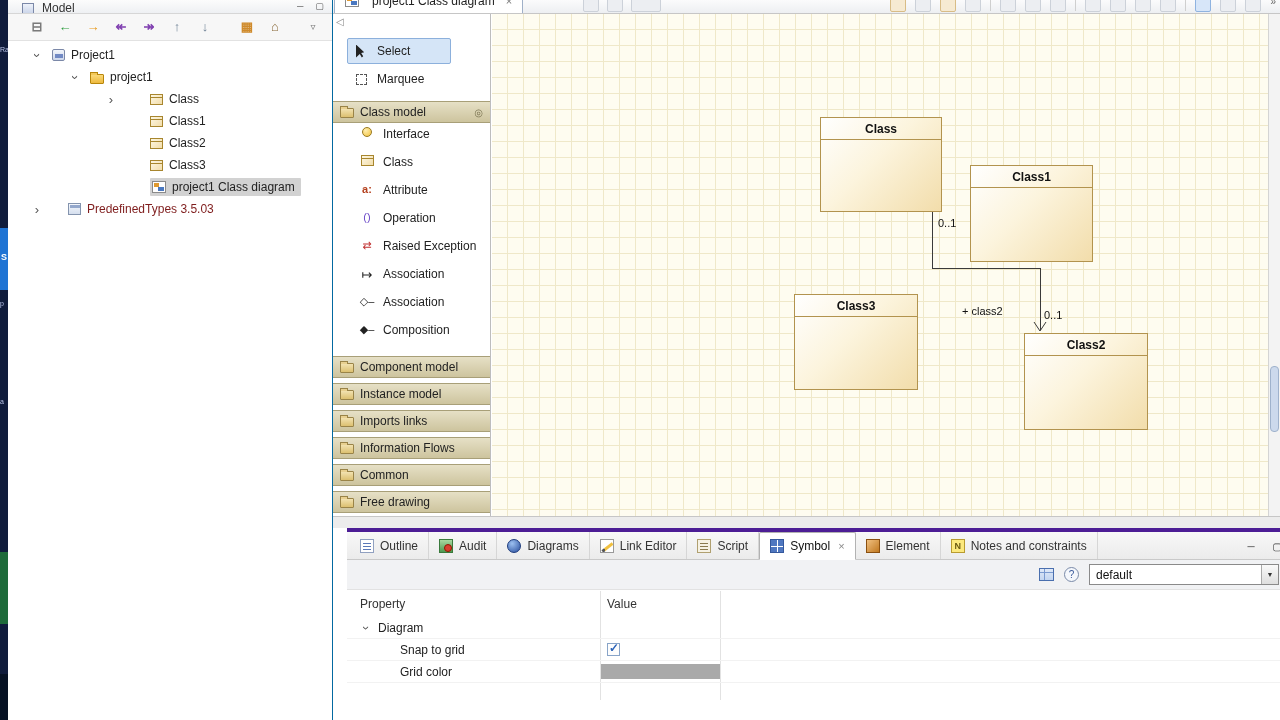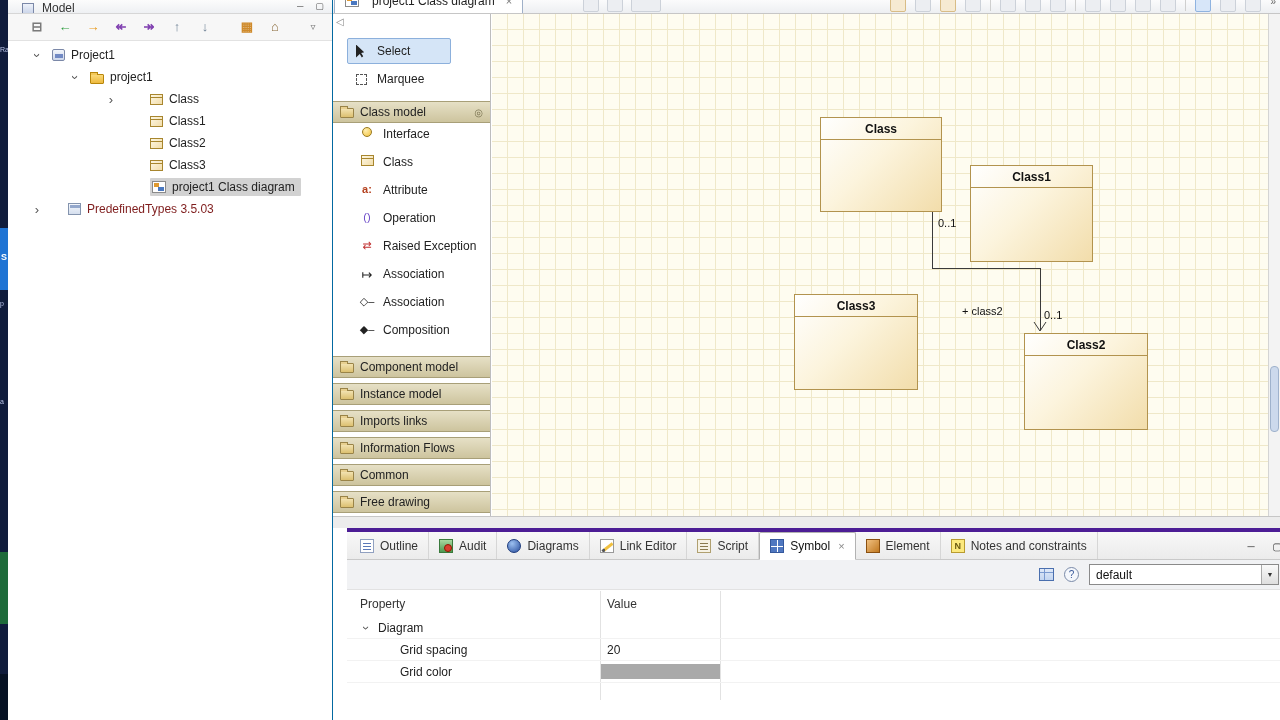--- a/index.html
+++ b/index.html
@@ -451,22 +451,22 @@
       <div class="vline" style="left:373px"></div>
       <div class="phead">
         <span class="ph-prop">Property</span>
         <span class="abs260">Value</span>
       </div>
       <div class="prow">
         <span class="gchev">›</span>
         <span class="pname">Diagram</span>
       </div>
       <div class="prow child">
-        <span class="pname">Grid spacing</span>
-        <span class="pval">20</span>
+        <span class="pname">Snap to grid</span>
+        <span class="cb"></span>
       </div>
       <div class="prow child">
         <span class="pname">Grid color</span>
         <span class="swatch"></span>
       </div>
     </div>
 
     <div class="pscroll">
       <div class="ps-up">▲</div>
       <div class="ps-thumb"></div>

